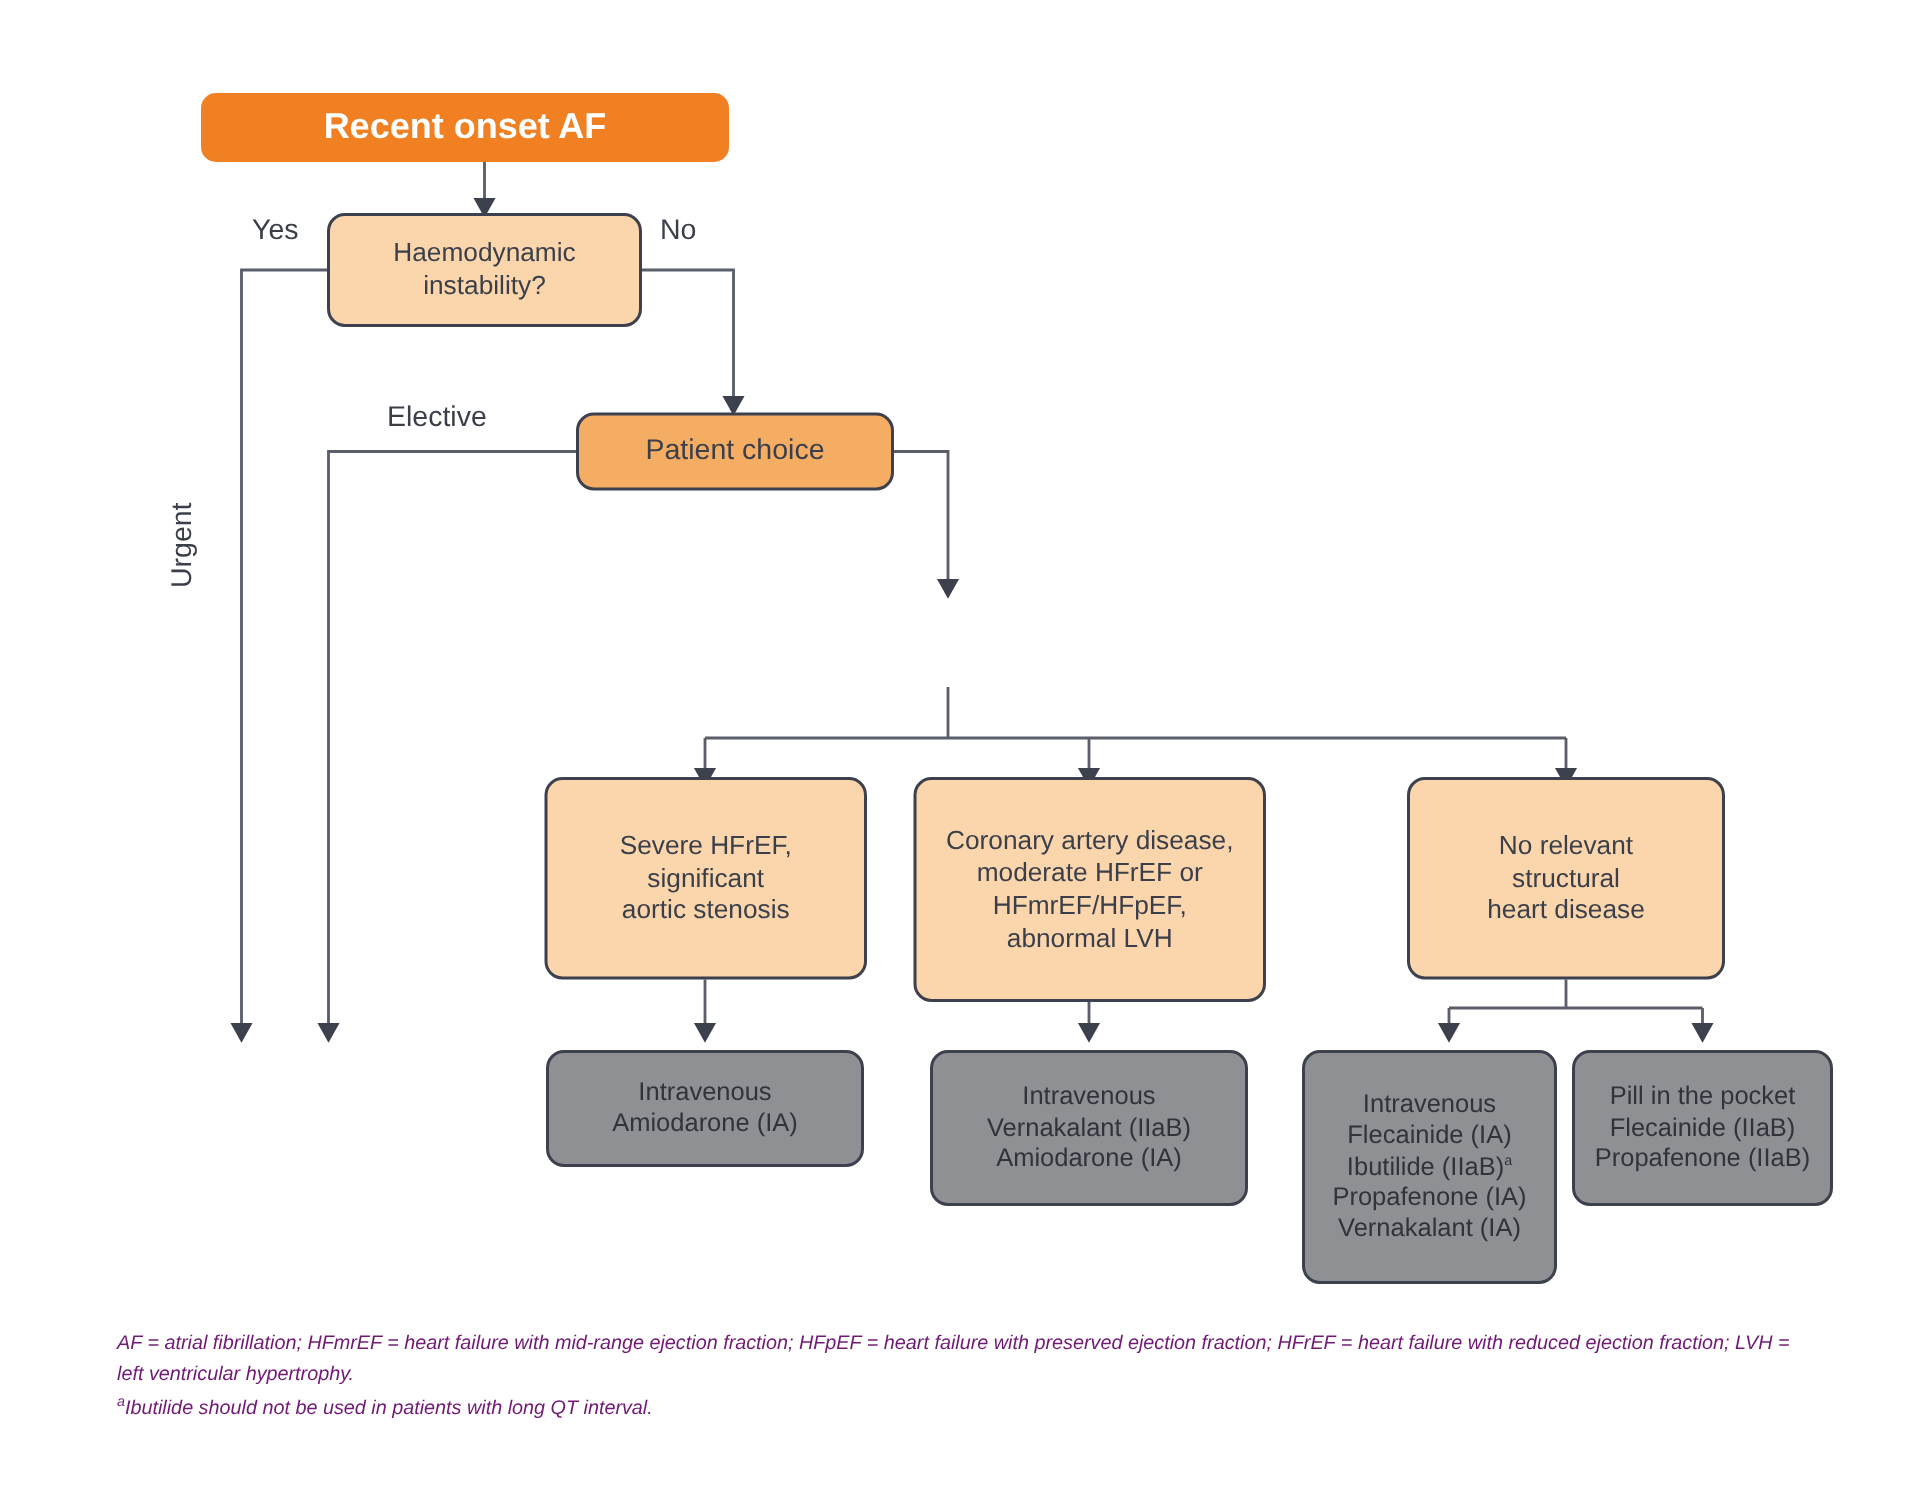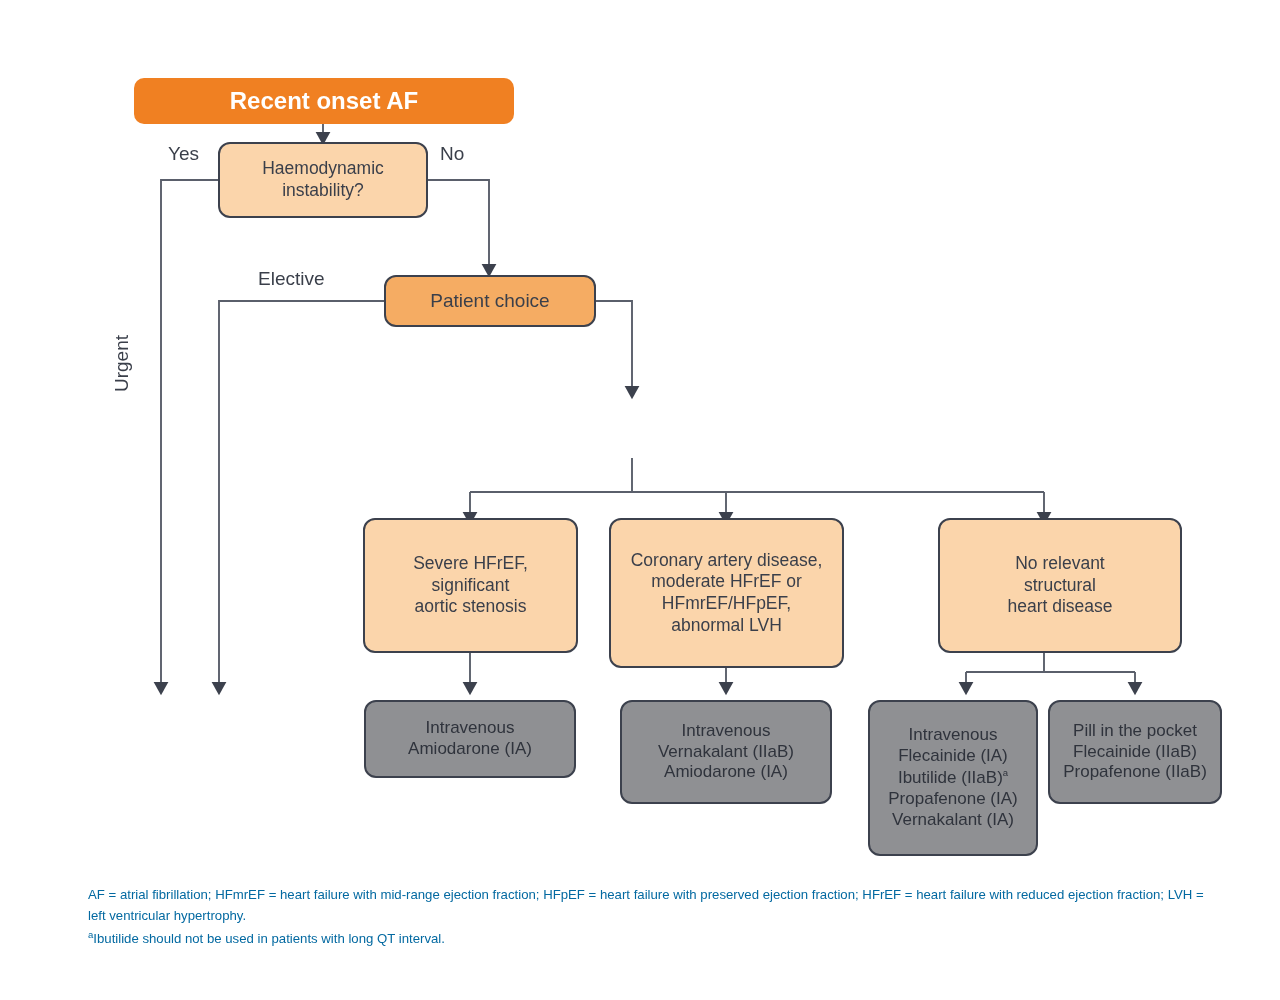--- a/index.html
+++ b/index.html
@@ -15,22 +15,22 @@
   .n-header{background:#F08022;color:#ffffff;font-weight:bold;font-size:24px;border:none;
             border-radius:10px;}
   .n-orange-lt{background:#FBD5AB;color:#3a3f4a;font-size:17.5px;}
   .n-orange-md{background:#F5AC63;color:#3a3f4a;font-size:19px;}
   .n-grey-lt{background:#D3D3D3;color:#3a3f4a;font-size:17px;}
   .n-grey-dk{background:#8F9093;color:#2f333c;font-size:17px;}
 
   .edge-label{position:absolute;font-size:19px;color:#3a3f4a;z-index:3;white-space:nowrap;}
   .edge-label.rot{transform:rotate(-90deg);transform-origin:left bottom;}
 
-  .footnotes{position:absolute;left:88px;top:884px;width:1130px;font-size:13.2px;
-             line-height:1.62;color:#0369a1;}
+  .footnotes{position:absolute;left:78px;top:884px;width:1130px;font-size:13.2px;
+             line-height:1.62;color:#701a75;font-style:italic;}
   .footnotes p{margin:0;}
   .fn-sup{font-size:9.5px;vertical-align:super;}
   sup{font-size:9.5px;}
 </style>
 </head>
 <body>
 
 <div id="stage">
 
   <svg id="wires" viewBox="0 0 1280 1000" xmlns="http://www.w3.org/2000/svg">
@@ -61,21 +61,21 @@
 
       <path d="M726,653 L726,688" marker-end="url(#ah)"></path>
 
       <path d="M1044,653 L1044,672"></path>
       <path d="M966,672 L1135,672"></path>
       <path d="M966,672 L966,688" marker-end="url(#ah)"></path>
       <path d="M1135,672 L1135,688" marker-end="url(#ah)"></path>
     </g>
   </svg>
 
-  <div class="node n-header" style="left:134px;top:78px;width:380px;height:46px;">
+  <div class="node n-header" style="left:134px;top:62px;width:352px;height:46px;">
     <span class="txt">Recent onset AF</span>
   </div>
 
   <div class="node n-orange-lt" style="left:218px;top:142px;width:210px;height:76px;">
     <span class="txt">
       <span>Haemodynamic</span><br>
       <span>instability?</span>
     </span>
   </div>
 
@@ -94,21 +94,21 @@
 
   <div class="node n-orange-lt" style="left:609px;top:518px;width:235px;height:150px;">
     <span class="txt">
       <span>Coronary artery disease,</span><br>
       <span>moderate HFrEF or</span><br>
       <span>HFmrEF/HFpEF,</span><br>
       <span>abnormal LVH</span>
     </span>
   </div>
 
-  <div class="node n-orange-lt" style="left:938px;top:518px;width:244px;height:135px;">
+  <div class="node n-orange-lt" style="left:938px;top:518px;width:212px;height:135px;">
     <span class="txt">
       <span>No relevant</span><br>
       <span>structural</span><br>
       <span>heart disease</span>
     </span>
   </div>
 
 
   <div class="node n-grey-dk" style="left:364px;top:700px;width:212px;height:78px;">
     <span class="txt">

